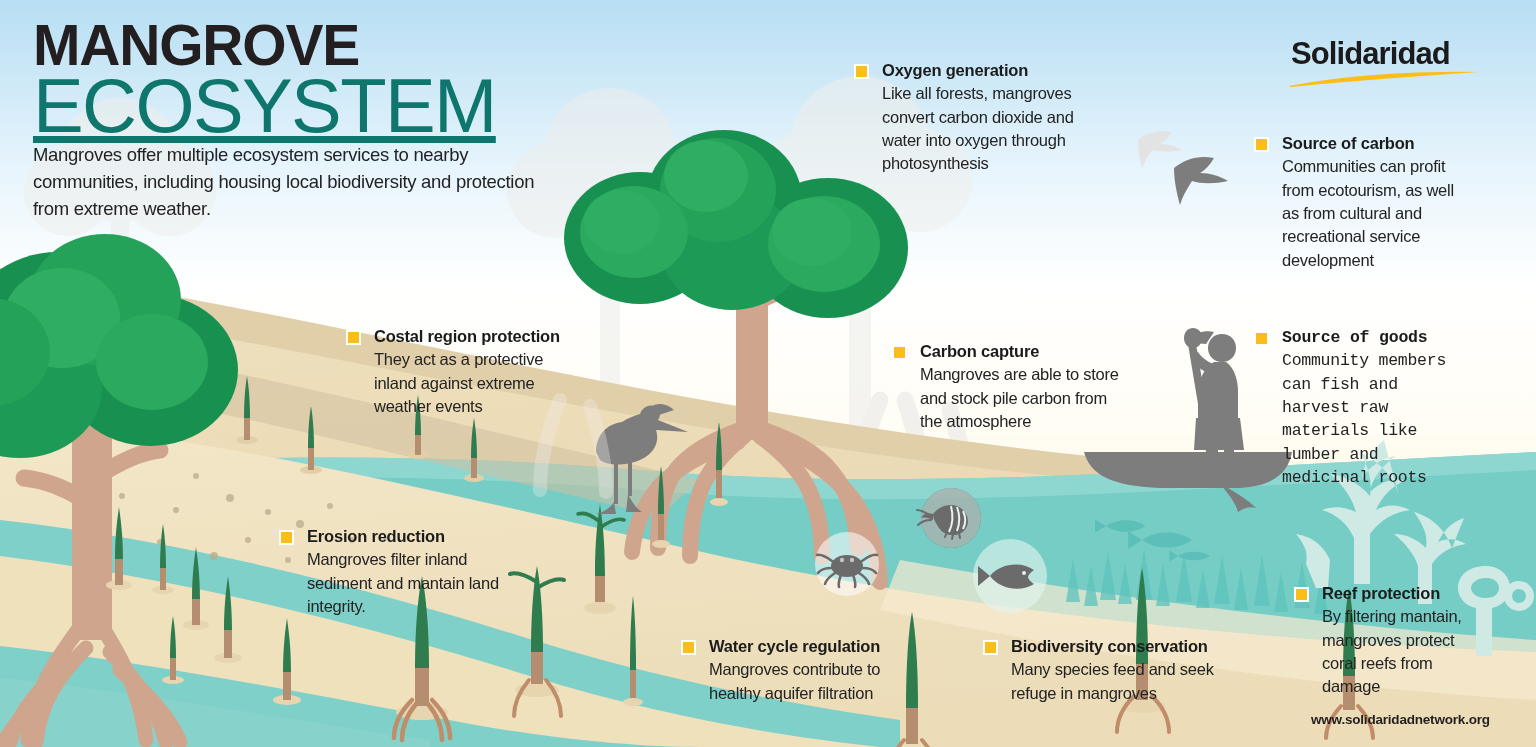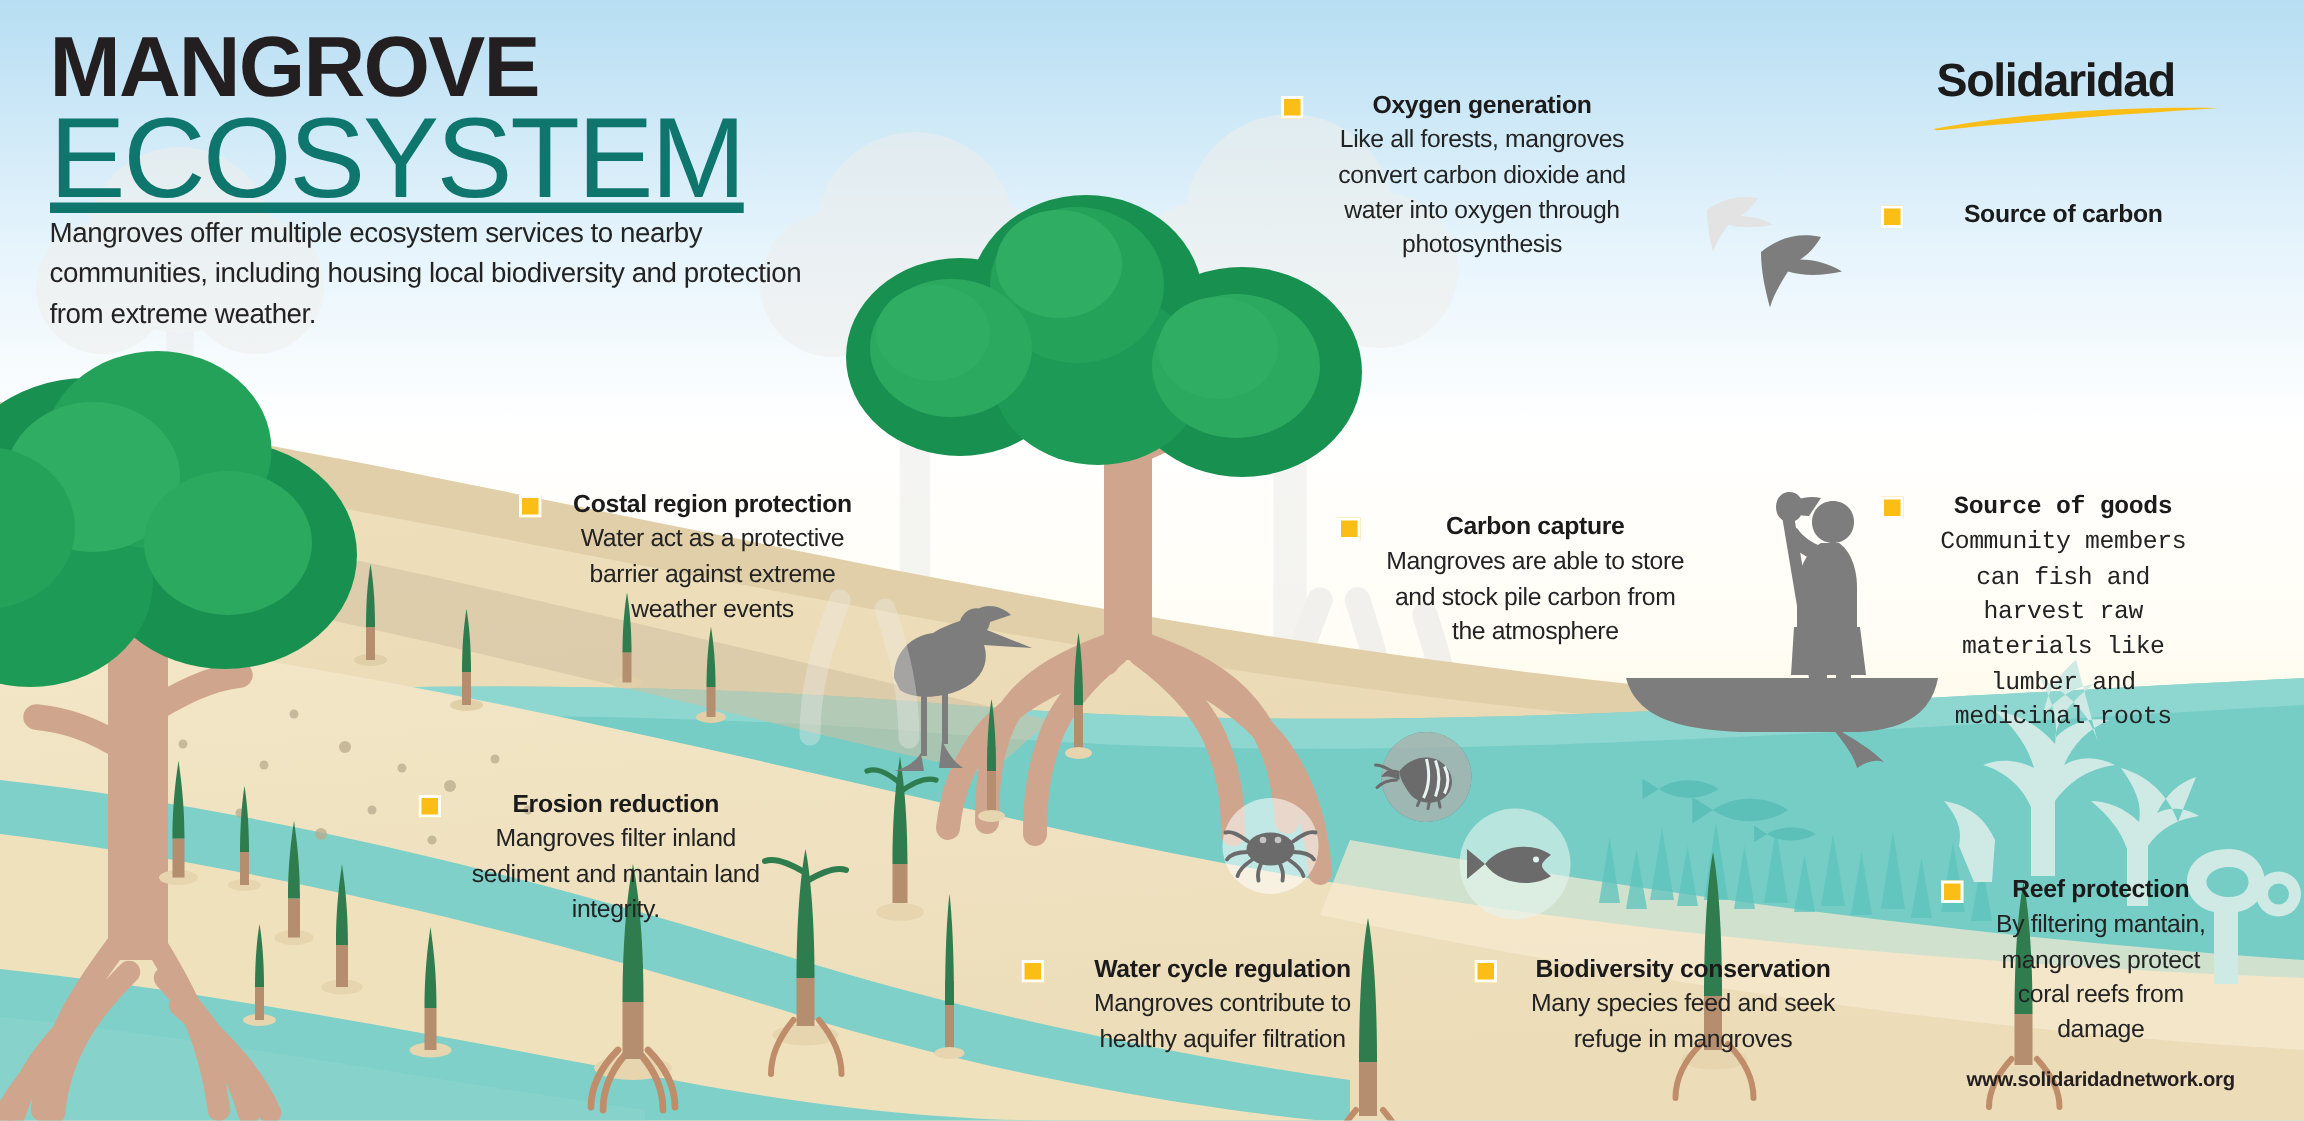--- a/index.html
+++ b/index.html
@@ -8,21 +8,21 @@
     position:relative;width:1536px;height:747px;overflow:hidden;
     background:#ffffff;
   }
   #art{position:absolute;inset:0;width:1536px;height:747px;}
   
   .block{position:absolute;}
   .bullet{
     position:absolute;left:0;top:4px;width:15px;height:15px;
     background:#FBBE17;border:2px solid #ffffff;box-sizing:border-box;
   }
-  .btxt{margin-left:28px;text-align:center;}
+  .btxt{margin-left:28px;}
   .btitle{
     font-weight:bold;font-size:16.5px;color:#1b1b1b;line-height:1.28;
     letter-spacing:-0.2px;white-space:nowrap;
   }
   .bbody{
     font-size:16.5px;color:#232323;line-height:1.42;letter-spacing:-0.25px;
     margin-top:1px;
   }
   
   #headline{position:absolute;left:33px;top:18px;}
@@ -515,27 +515,28 @@
         <span class="bullet" style="background: rgb(251, 190, 23);"></span>
         <div class="btxt">
           <div class="btitle">Oxygen generation</div>
           <div class="bbody">Like all forests, mangroves convert carbon dioxide and water into oxygen through photosynthesis</div>
         </div>
       </div>
       <div class="block" style="left: 1254px; top: 133px; width: 215px;">
         <span class="bullet" style="background: rgb(251, 190, 23);"></span>
         <div class="btxt">
           <div class="btitle">Source of carbon</div>
+          <div class="bbody">Communities can profit from ecotourism, as well as from cultural and recreational service development</div>
         </div>
       </div>
       <div class="block" style="left: 346px; top: 326px; width: 230px;">
         <span class="bullet" style="background: rgb(251, 190, 23);"></span>
         <div class="btxt">
           <div class="btitle">Costal region protection</div>
-          <div class="bbody">Water act as a protective barrier against extreme weather events</div>
+          <div class="bbody">They act as a protective inland against extreme weather events</div>
         </div>
       </div>
       <div class="block" style="left: 892px; top: 341px; width: 235px;">
         <span class="bullet" style="background: rgb(251, 190, 23);"></span>
         <div class="btxt">
           <div class="btitle">Carbon capture</div>
           <div class="bbody">Mangroves are able to store and stock pile carbon from the atmosphere</div>
         </div>
       </div>
       <div class="block" style="left: 1254px; top: 327px; width: 215px; font-family: Liberation Mono, monospace;">

